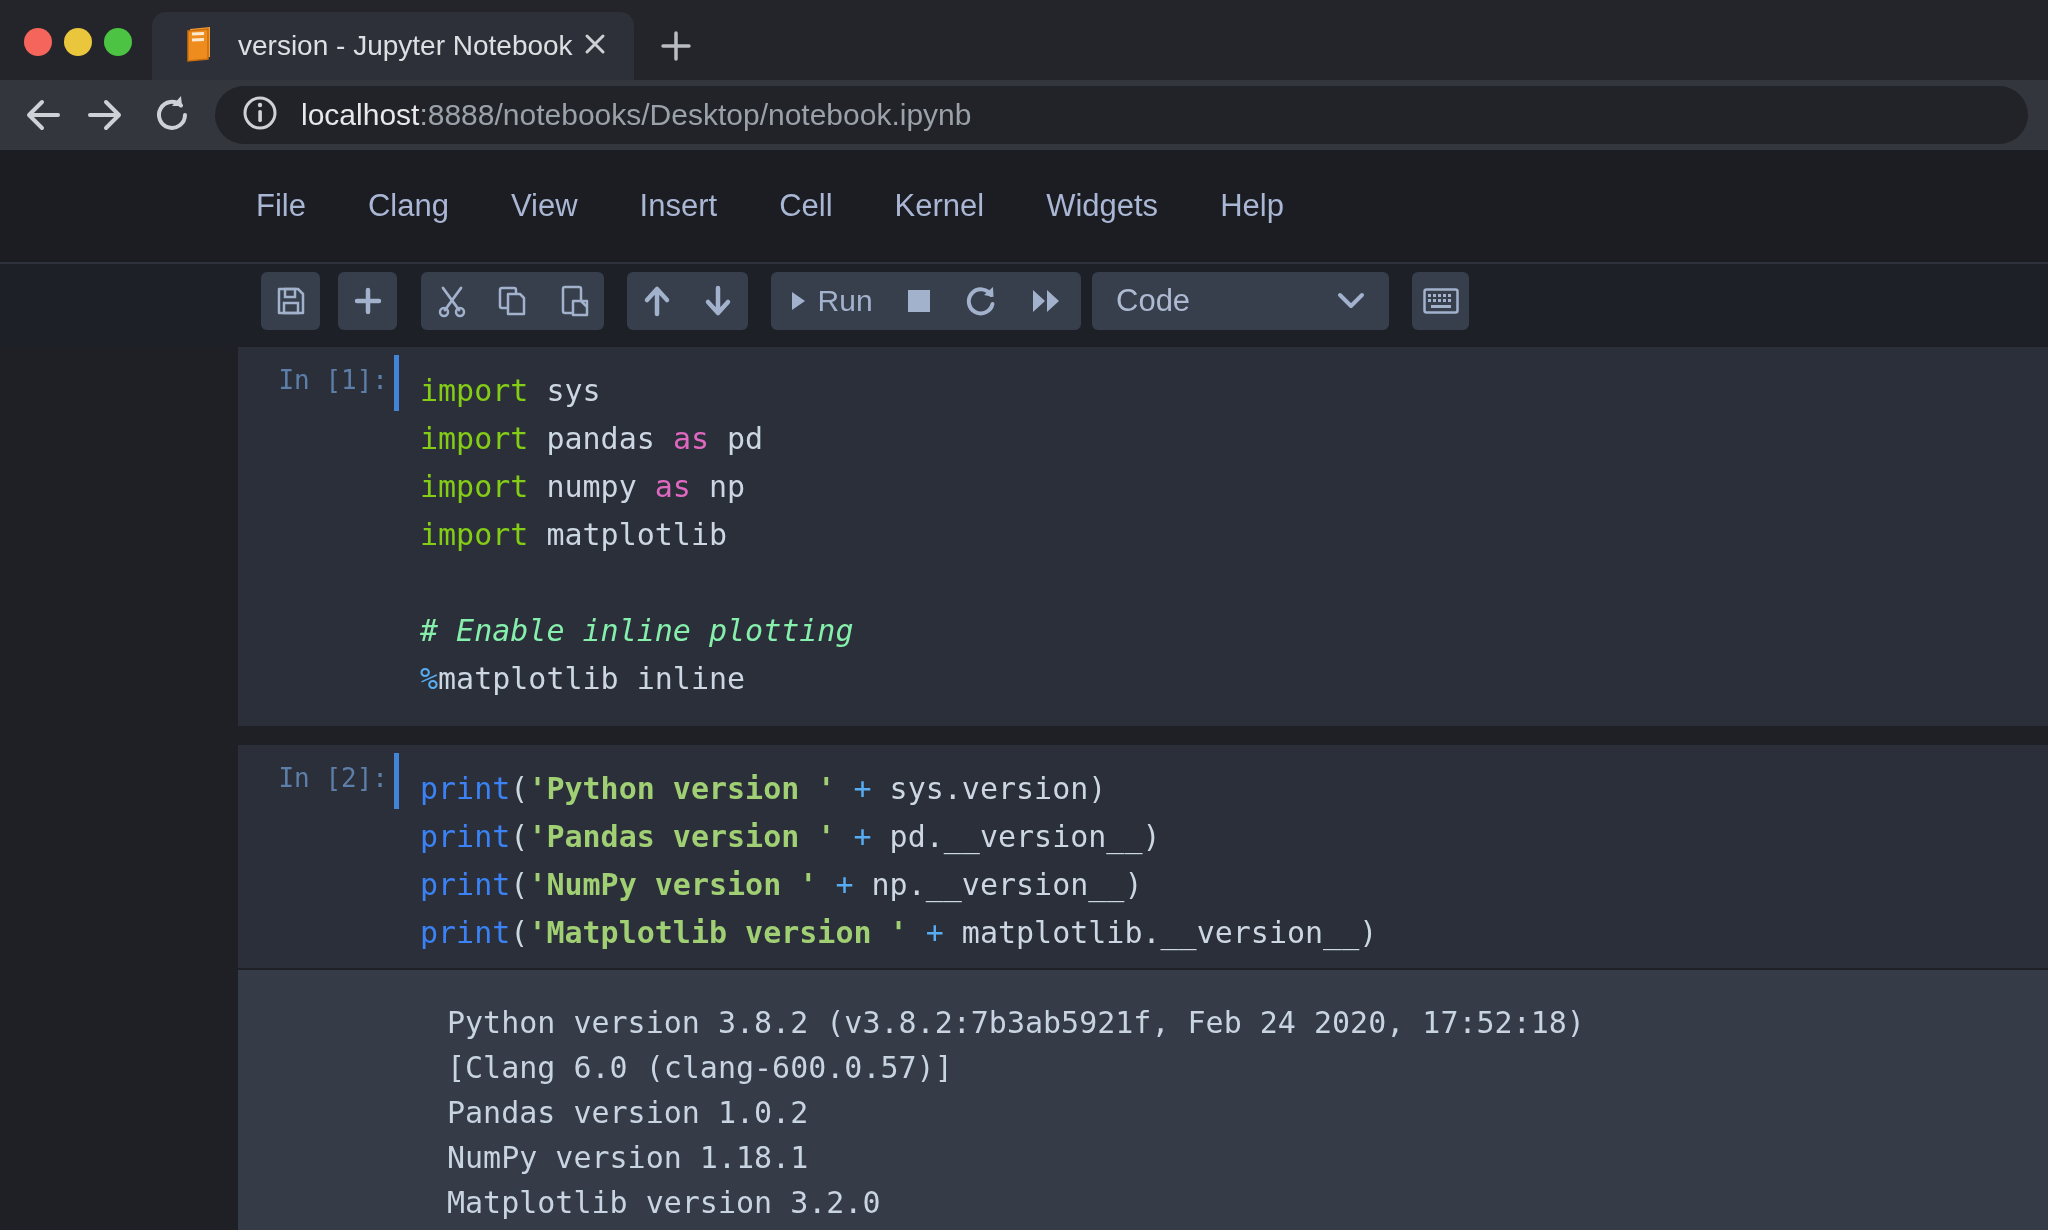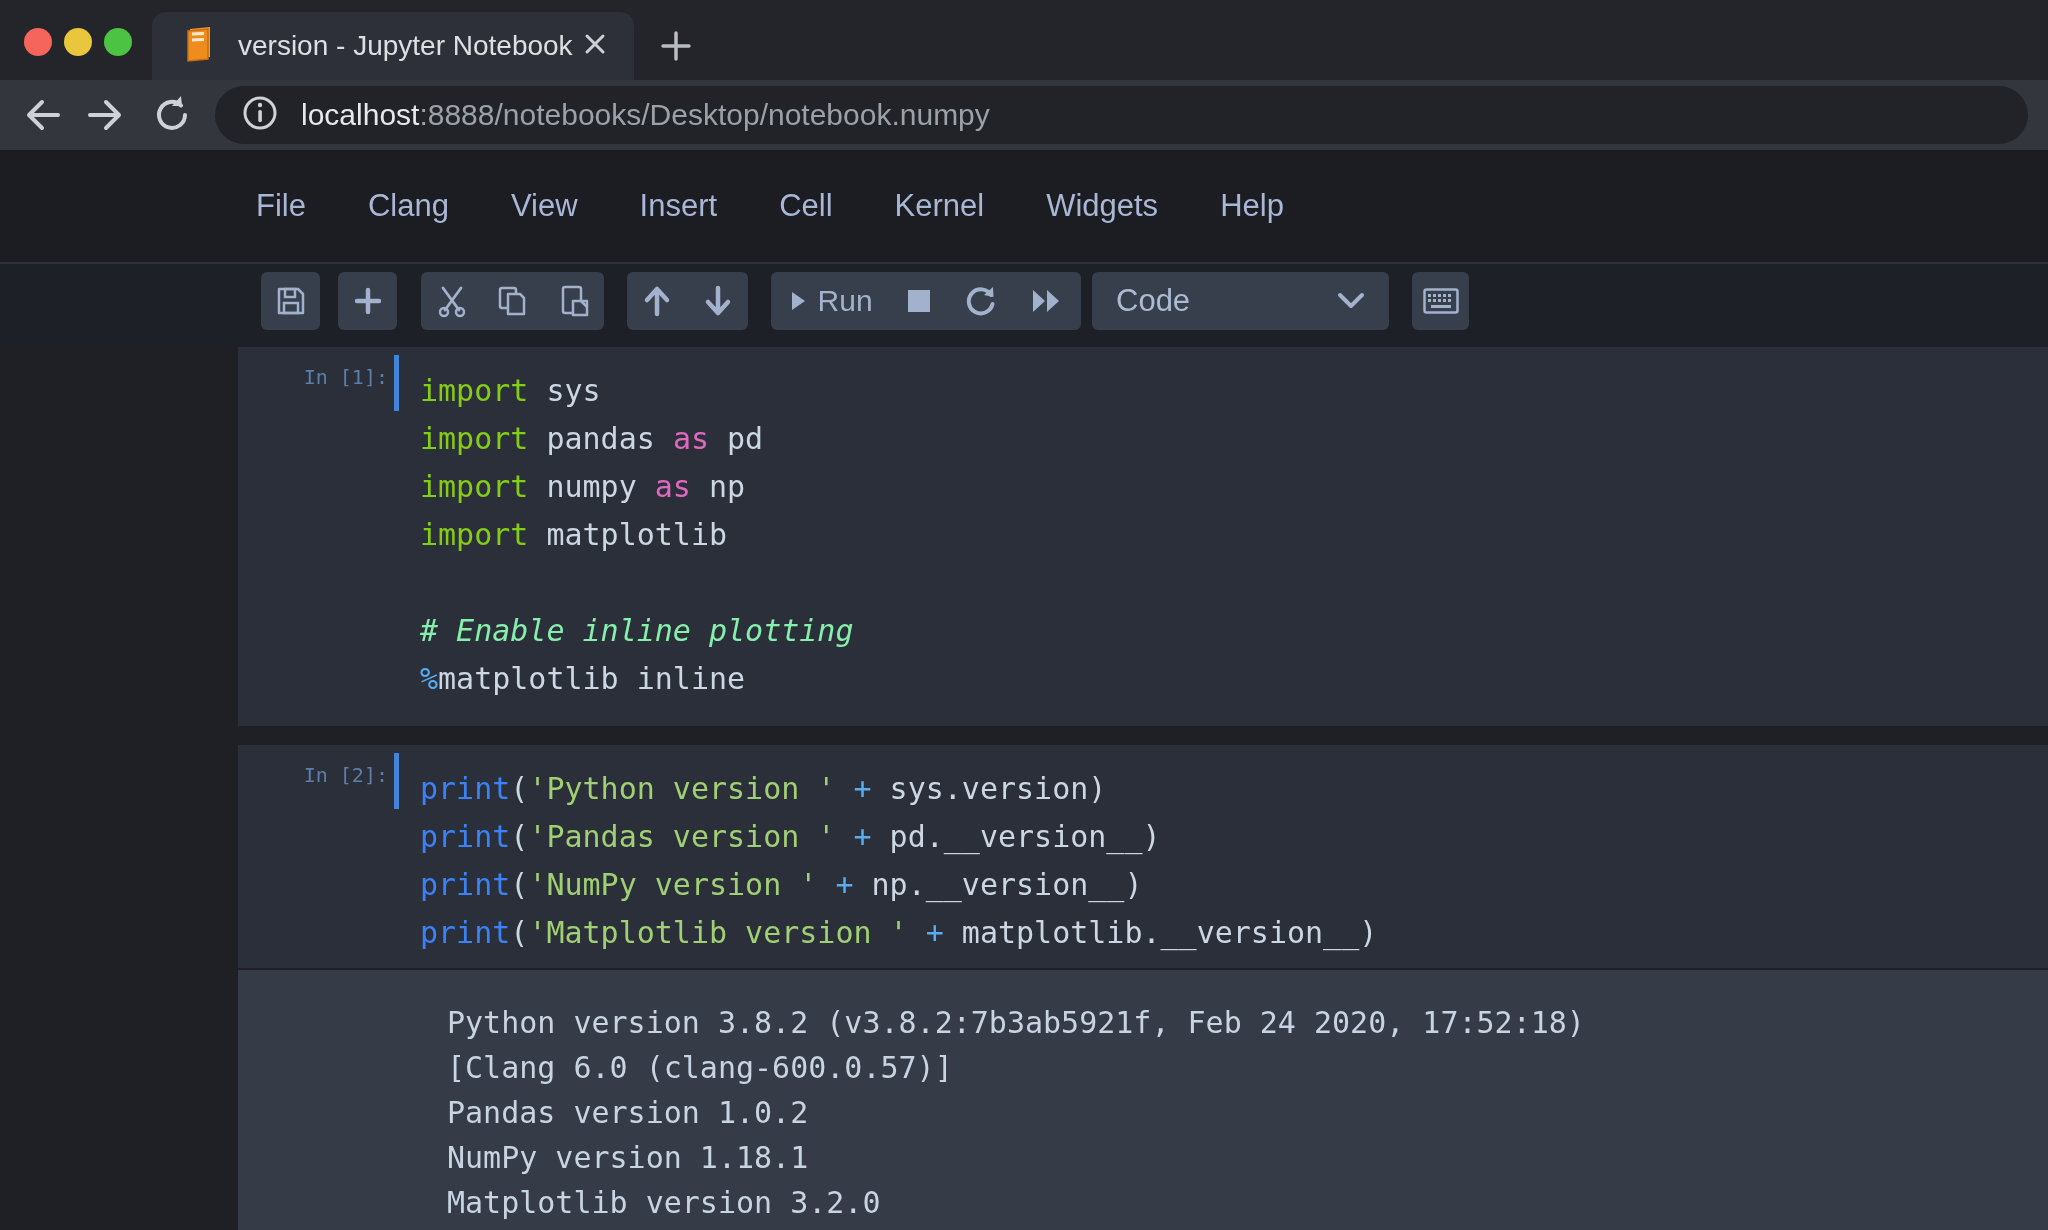--- a/index.html
+++ b/index.html
@@ -42,27 +42,27 @@
   .tb svg{display:block;}
   .run-label{font-size:30px;color:#a3b2cc;margin-left:10px;}
   .select-label{font-size:31px;color:#adbad2;}
   .tb-select{justify-content:space-between;padding:0 24px;box-sizing:border-box;}
 
   
   .cell{position:absolute;left:238px;width:1810px;background:#2a2f39;}
   #cell-1{top:347px;height:379px;}
   #cell-2{top:745px;height:223px;}
   .prompt{position:absolute;left:0;top:18px;width:150px;text-align:right;
-          font-family:"DejaVu Sans Mono",monospace;font-size:20px;color:#5d7ea8;}
+          font-family:"DejaVu Sans Mono",monospace;font-size:26px;color:#5d7ea8;}
   .cursor-bar{position:absolute;left:156px;top:8px;width:5px;height:56px;background:#4285d8;}
   .code-area{position:absolute;left:182px;top:20px;right:0;bottom:0;
              font-family:"DejaVu Sans Mono",monospace;font-size:30px;line-height:48px;
              white-space:pre;color:#cdd7e4;}
   .tok-kw{color:#84cc16;} .tok-as{color:#df68c0;} .tok-op{color:#58acf1;}
-  .tok-mg{color:#58acf1;} .tok-fn{color:#3b82f6;} .tok-str{color:#a0cf74;}
+  .tok-mg{color:#58acf1;} .tok-fn{color:#3b82f6;} .tok-str{color:#a0cf74;font-weight:bold;}
   .tok-pl{color:#cdd7e4;} .tok-cm{color:#86efac;font-style:italic;}
   #output-area{position:absolute;left:238px;top:970px;width:1810px;height:260px;background:#353b47;}
   .output-text{position:absolute;left:209px;top:30px;right:0;
                font-family:"DejaVu Sans Mono",monospace;font-size:30px;line-height:45px;
                white-space:pre;color:#c9d4e2;}
 </style>
 </head>
 <body>
 
 <div id="stage">
@@ -112,21 +112,21 @@
       </svg>
     </div>
     <div class="url-pill">
       <span class="info-icon">
         <svg width="38" height="38" viewBox="0 0 38 38">
           <circle cx="19" cy="19" r="15" stroke="#ced1d5" stroke-width="3" fill="none"></circle>
           <rect x="17.3" y="16" width="3.6" height="12" rx="1.6" fill="#ced1d5"></rect>
           <circle cx="19" cy="11" r="2.2" fill="#ced1d5"></circle>
         </svg>
       </span>
-      <span class="url-text"><span class="url-host">localhost</span><span class="url-rest">:8888/notebooks/Desktop/notebook.numpy</span></span>
+      <span class="url-text"><span class="url-host">localhost</span><span class="url-rest">:8888/notebooks/Desktop/notebook.ipynb</span></span>
     </div>
   </div>
 
   <div class="menu-row">
     <span class="menu-item">File</span>
     <span class="menu-item">Clang</span>
     <span class="menu-item">View</span>
     <span class="menu-item">Insert</span>
     <span class="menu-item">Cell</span>
     <span class="menu-item">Kernel</span>

